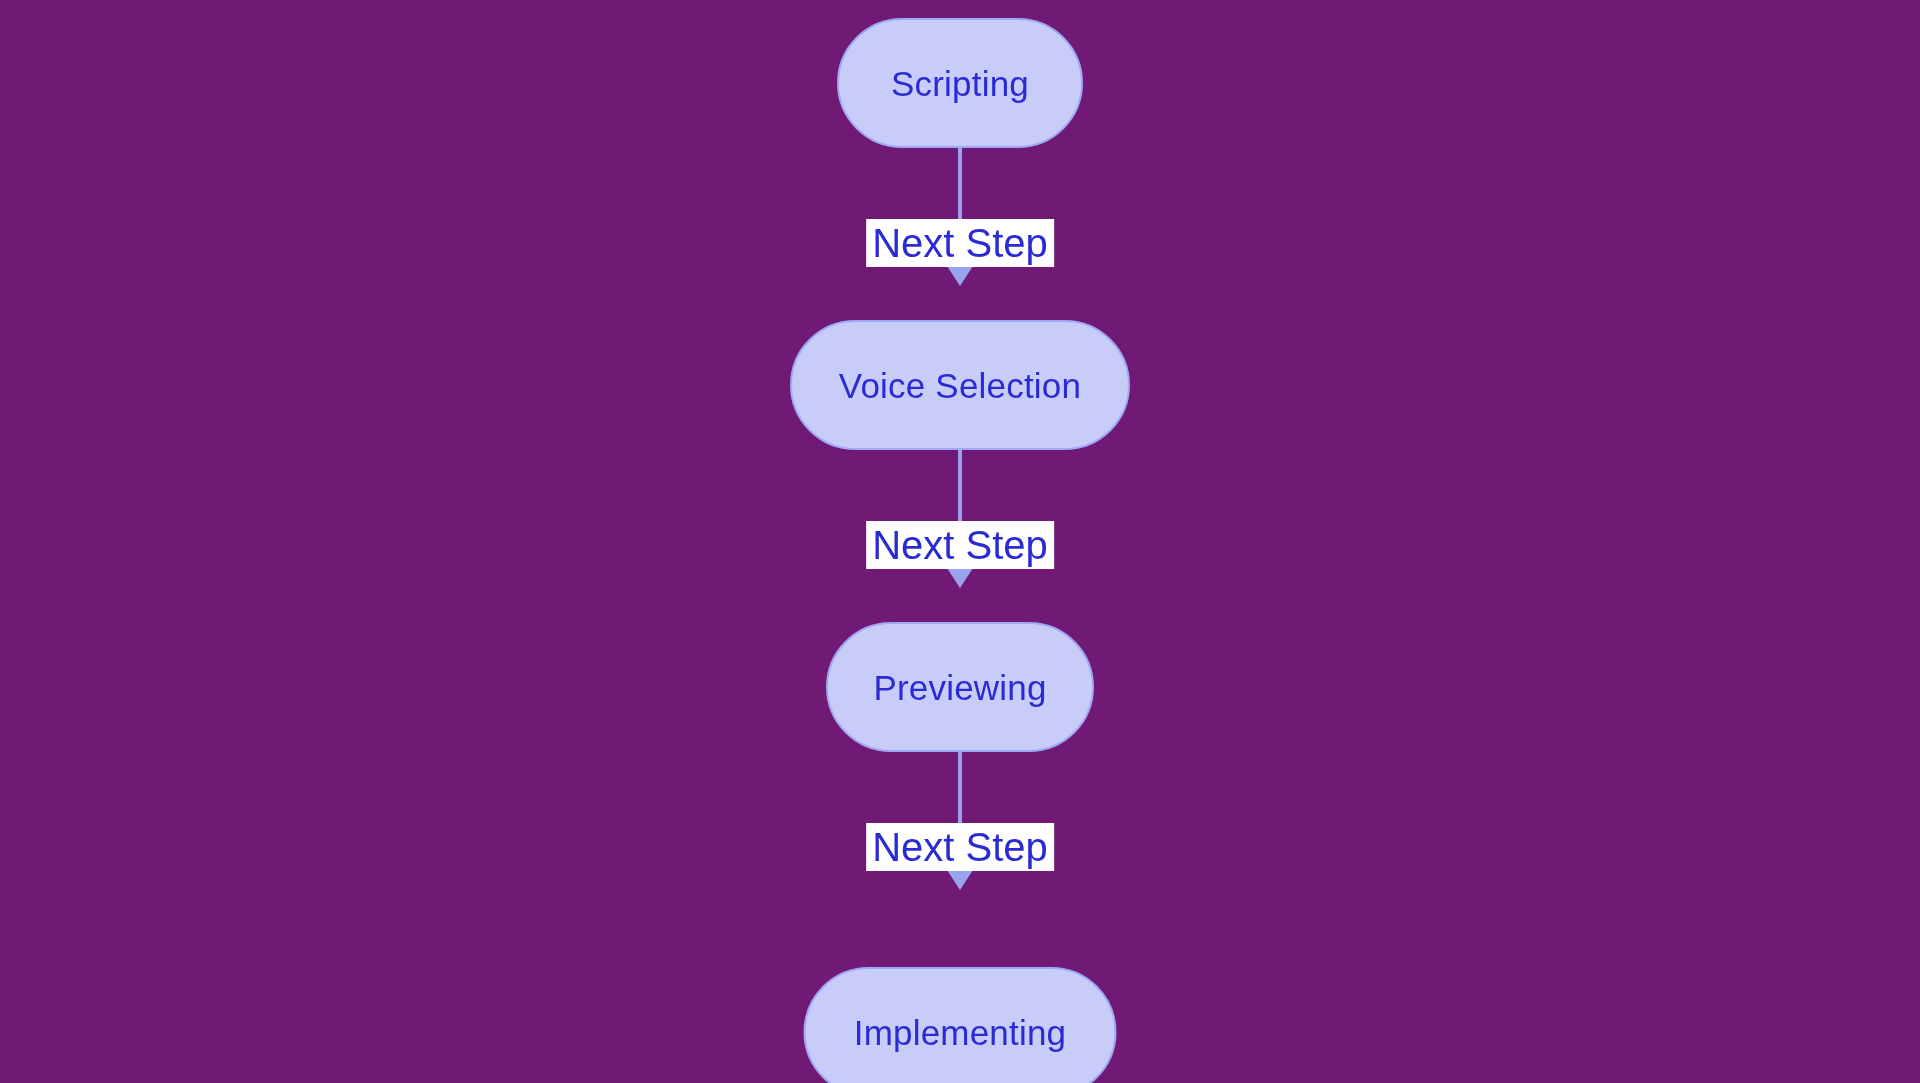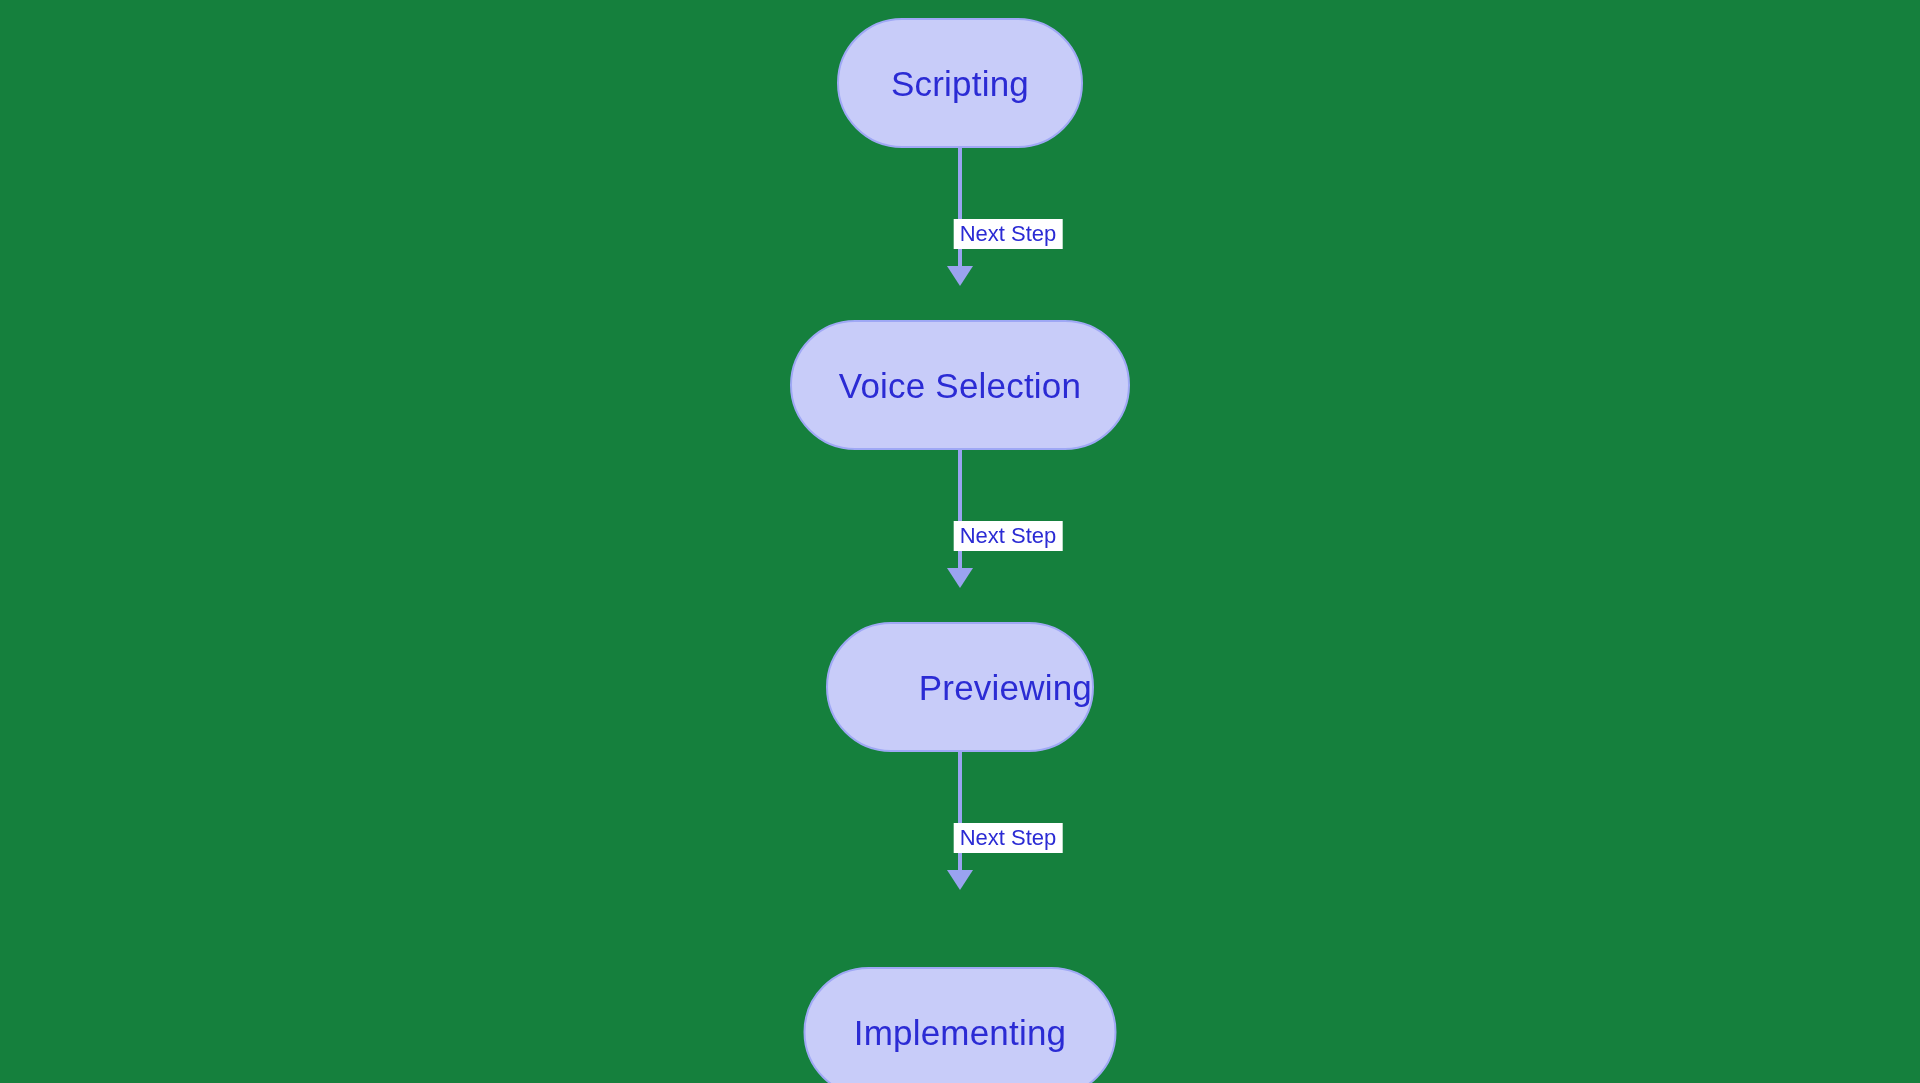--- a/index.html
+++ b/index.html
@@ -10,21 +10,21 @@
   body {
     width: 1920px;
     height: 1083px;
     font-family: "Liberation Sans", "DejaVu Sans", sans-serif;
     overflow: hidden;
   }
   #flowchart-canvas {
     position: relative;
     width: 1920px;
     height: 1083px;
-    background: #15803d;
+    background: #701a75;
   }
   .flow-stage {
     position: absolute;
     left: 50%;
     transform: translateX(-50%);
     display: flex;
     align-items: center;
     justify-content: center;
     box-sizing: border-box;
     background: #c8ccf9;
@@ -53,25 +53,24 @@
     border-left: 13px solid transparent;
     border-right: 13px solid transparent;
     border-top: 20px solid #9aa3f0;
   }
   .edge-label {
     position: absolute;
     left: 50%;
     transform: translateX(-50%);
     background: #ffffff;
     color: #2b2bd4;
-    font-size: 22px;
+    font-size: 40px;
     line-height: 1;
     padding: 4px 6px;
     white-space: nowrap;
-    margin-left: 48px;
   }
 </style>
 </head>
 <body>
 
 <div id="flowchart-canvas">
 
   <div class="flow-stage" style="top:18px; width:246px; height:130px;">
     <span>Scripting</span>
   </div>
@@ -81,21 +80,21 @@
   <div class="edge-label" style="top:219px;">Next Step</div>
 
   <div class="flow-stage" style="top:320px; width:340px; height:130px;">
     <span>Voice Selection</span>
   </div>
 
   <div class="edge-line" style="top:450px; height:118px;"></div>
   <div class="edge-arrowhead" style="top:568px;"></div>
   <div class="edge-label" style="top:521px;">Next Step</div>
 
-  <div class="flow-stage" style="top:622px; width:268px; height:130px;justify-content:flex-end;">
+  <div class="flow-stage" style="top:622px; width:268px; height:130px;">
     <span>Previewing</span>
   </div>
 
   <div class="edge-line" style="top:752px; height:118px;"></div>
   <div class="edge-arrowhead" style="top:870px;"></div>
   <div class="edge-label" style="top:823px;">Next Step</div>
 
   <div class="flow-stage" style="top:967px; width:313px; height:130px;">
     <span>Implementing</span>
   </div>

